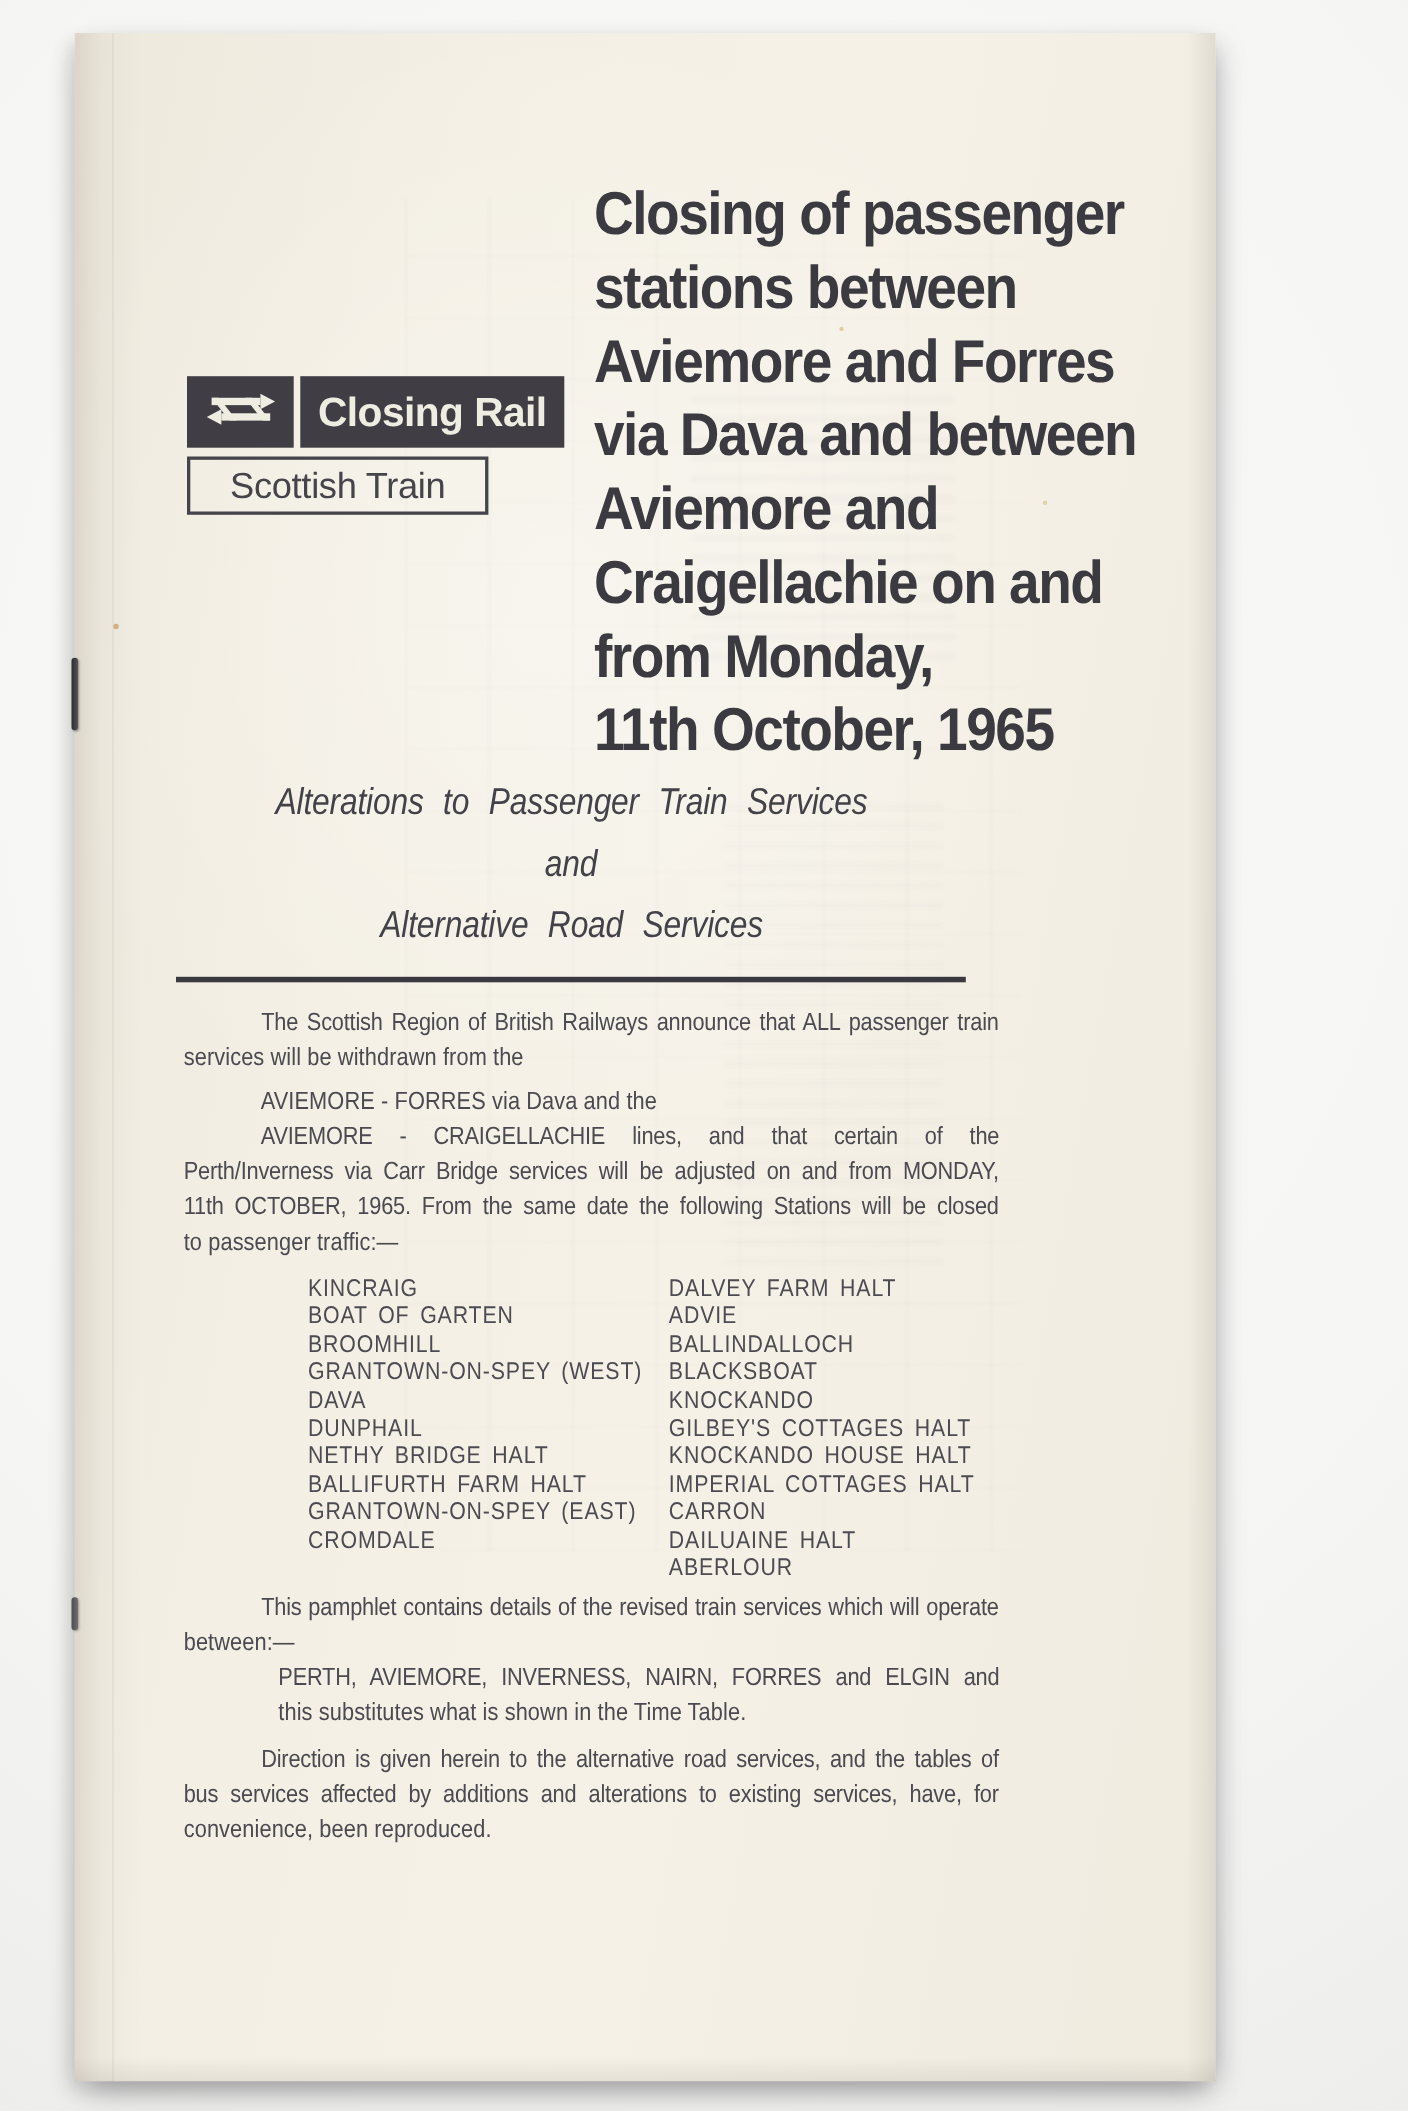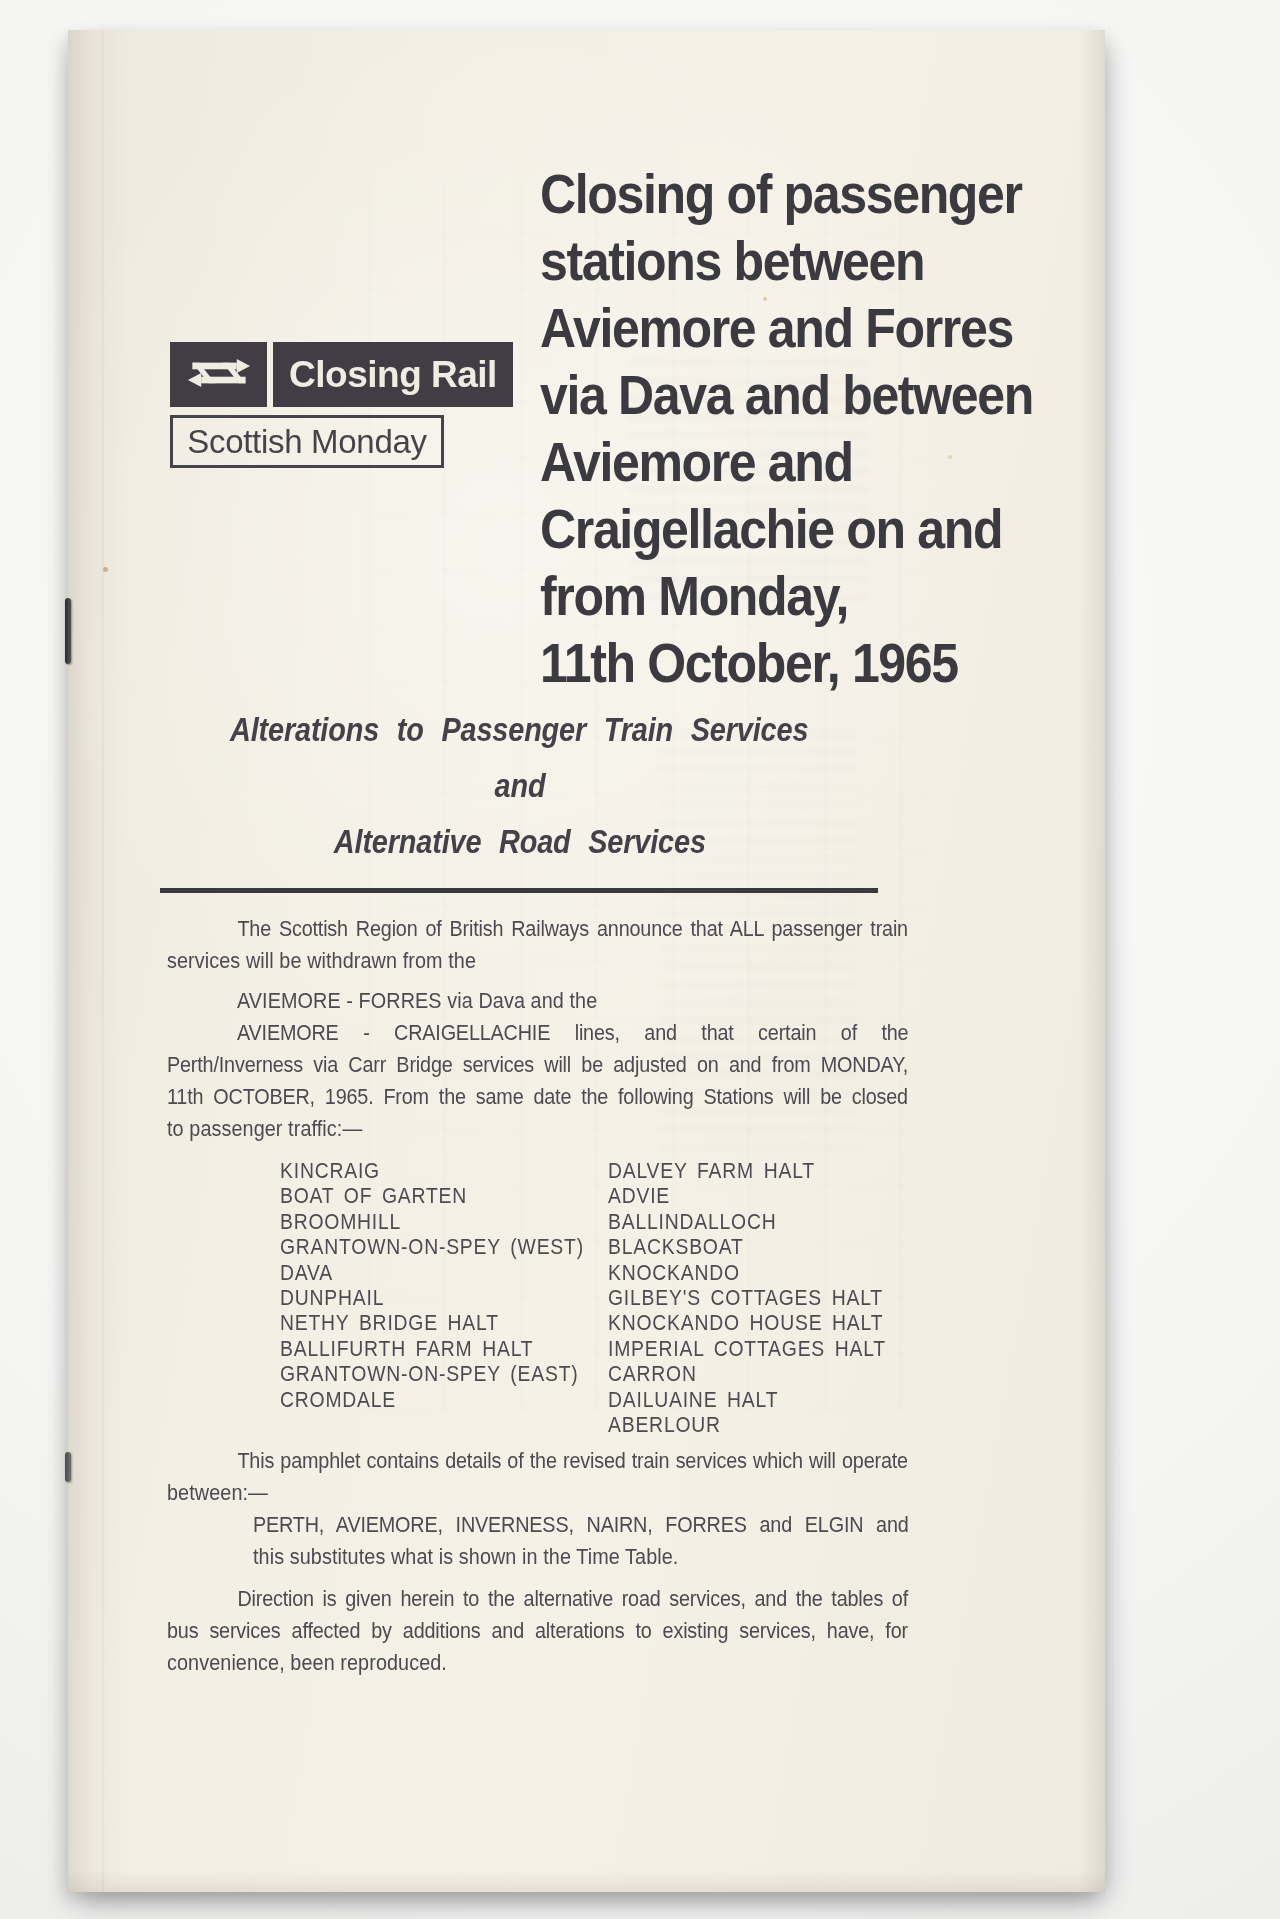--- a/index.html
+++ b/index.html
@@ -40,21 +40,21 @@
         color:#454449;font-size:33px;letter-spacing:-.3px;}
 
   
   .title-block{position:absolute;left:472px;top:131px;width:660px;color:#3b3a40;
         font-size:55px;line-height:67px;font-weight:700;letter-spacing:-1.5px;
         transform:scaleX(.91);transform-origin:0 0;}
   .title-block div{white-space:nowrap;}
 
   
   .sub{position:absolute;left:85px;width:733px;text-align:center;color:#434249;
-        font-size:34px;font-weight:700;font-style:italic;}
+        font-size:34px;font-weight:400;font-style:italic;}
   .scx-c{display:inline-block;transform:scaleX(.85);white-space:nowrap;word-spacing:.34em;letter-spacing:-.2px;}
 
   .rule{position:absolute;left:92px;top:858px;width:718px;height:5px;background:#3a393f;}
 
   
   .line{position:absolute;font-size:22.5px;color:#4b4a50;transform:scaleX(.88);transform-origin:0 0;white-space:nowrap;letter-spacing:.1px;}
   .jl{white-space:normal;text-align:justify;text-align-last:justify;letter-spacing:-.2px;}
   .w-body{left:99px;width:842px;}
   .ind{text-indent:80px;}
   .station{position:absolute;font-size:22px;color:#4c4b51;transform:scaleX(.88);transform-origin:0 0;white-space:nowrap;letter-spacing:.9px;word-spacing:4px;}
@@ -90,21 +90,21 @@
             <polygon points="14,17 23,17 45,45 36,45"></polygon>
             <polygon points="55,17 64,17 86,45 77,45"></polygon>
           </g>
         </svg>
       </span>
     </div>
     <div class="brand-panel">
       <span>Closing Rail</span>
     </div>
     <div class="region-box">
-      <span>Scottish Monday</span>
+      <span>Scottish Train</span>
     </div>
 
     <div class="title-block">
       <div>Closing of passenger</div>
       <div>stations between</div>
       <div>Aviemore and Forres</div>
       <div>via Dava and between</div>
       <div>Aviemore and</div>
       <div>Craigellachie on and</div>
       <div>from Monday,</div>

